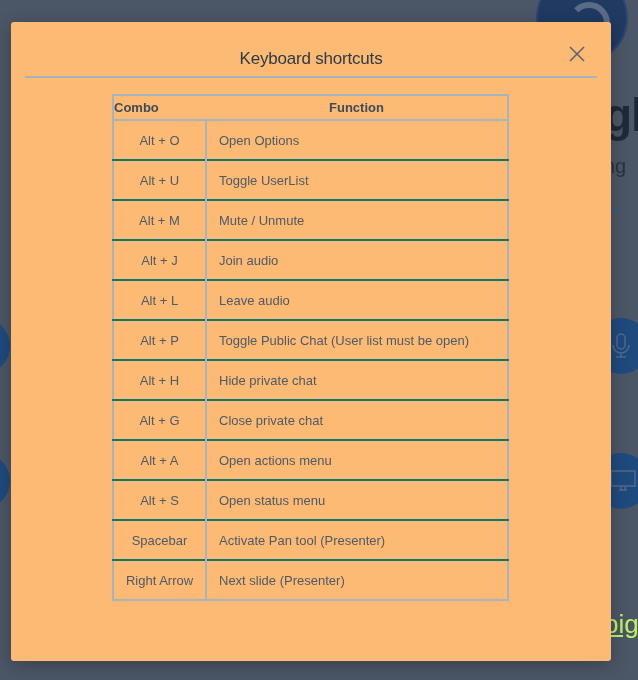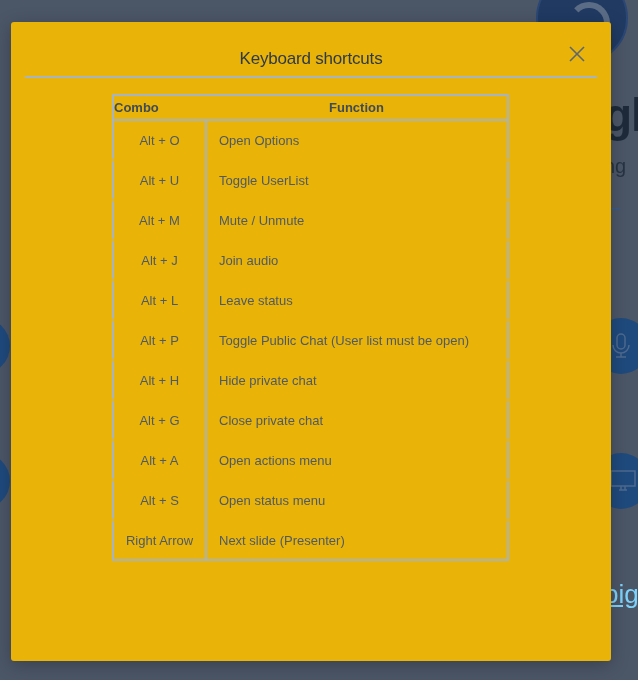--- a/index.html
+++ b/index.html
@@ -30,28 +30,28 @@
     .bg-rule { position: absolute; left: 600px; top: 208px; width: 20px; height: 1px; background: #2f5c9e; }
     .bg-circle {
       position: absolute; width: 56px; height: 56px; border-radius: 50%; background: #1f4a7d;
     }
     .bg-circle.mic { left: 593px; top: 318px; }
     .bg-circle.screen { left: 593px; top: 453px; }
     .bg-circle.l1 { left: -46px; top: 318px; }
     .bg-circle.l2 { left: -46px; top: 453px; }
     .bg-circle svg { position: absolute; left: 16px; top: 14px; }
     .bg-link {
-      position: absolute; left: 604px; top: 579px; font-size: 26px; color: #7dd3fc;
+      position: absolute; left: 604px; top: 609px; font-size: 26px; color: #bef264;
       text-decoration: underline; white-space: nowrap;
     }
 
     
     .modal {
       position: absolute; left: 11px; top: 22px; width: 600px; height: 639px;
-      background: #eab308; border-radius: 3px;
+      background: #fdba74; border-radius: 3px;
       box-shadow: 0 4px 18px rgba(0,0,0,0.25);
     }
     .modal-header {
       position: absolute; left: 14px; top: 0; width: 572px; height: 56px;
       border-bottom: 2px solid #a7b3bd;
     }
     .modal-title {
       position: absolute; left: 0; right: 0; top: 27px; text-align: center;
       font-size: 17px; color: #2d3a47; letter-spacing: -0.2px;
     }
@@ -66,21 +66,21 @@
       border-collapse: collapse; border: 2px solid #a7b3bd;
       font-size: 13px; color: #4e5a66;
     }
     .shortcut-table th {
       height: 25px; font-weight: bold; color: #3f4b57; font-size: 13px;
       border-bottom: 2px solid #a7b3bd; padding: 0;
     }
     .shortcut-table th.combo-h { text-align: left; width: 93px; }
     .shortcut-table th.func-h { }
     .shortcut-table td {
-      height: 40px; padding: 0; border-top: 2px solid #eab308;
+      height: 40px; padding: 0; border-top: 2px solid #0f766e;
     }
     .shortcut-table td.combo {
       width: 93px; text-align: center; border-right: 2px solid #a7b3bd;
     }
     .shortcut-table td.func { text-align: left; padding-left: 12px; }
   </style>
 </head>
 <body>
 
 <div class="bg-app">
@@ -139,21 +139,21 @@
       <tr>
         <td class="combo">Alt + M</td>
         <td class="func">Mute / Unmute</td>
       </tr>
       <tr>
         <td class="combo">Alt + J</td>
         <td class="func">Join audio</td>
       </tr>
       <tr>
         <td class="combo">Alt + L</td>
-        <td class="func">Leave status</td>
+        <td class="func">Leave audio</td>
       </tr>
       <tr>
         <td class="combo">Alt + P</td>
         <td class="func">Toggle Public Chat (User list must be open)</td>
       </tr>
       <tr>
         <td class="combo">Alt + H</td>
         <td class="func">Hide private chat</td>
       </tr>
       <tr>
@@ -162,18 +162,22 @@
       </tr>
       <tr>
         <td class="combo">Alt + A</td>
         <td class="func">Open actions menu</td>
       </tr>
       <tr>
         <td class="combo">Alt + S</td>
         <td class="func">Open status menu</td>
       </tr>
       <tr>
+        <td class="combo">Spacebar</td>
+        <td class="func">Activate Pan tool (Presenter)</td>
+      </tr>
+      <tr>
         <td class="combo">Right Arrow</td>
         <td class="func">Next slide (Presenter)</td>
       </tr>
     </tbody>
   </table>
 </div>
 
 </body></html>

